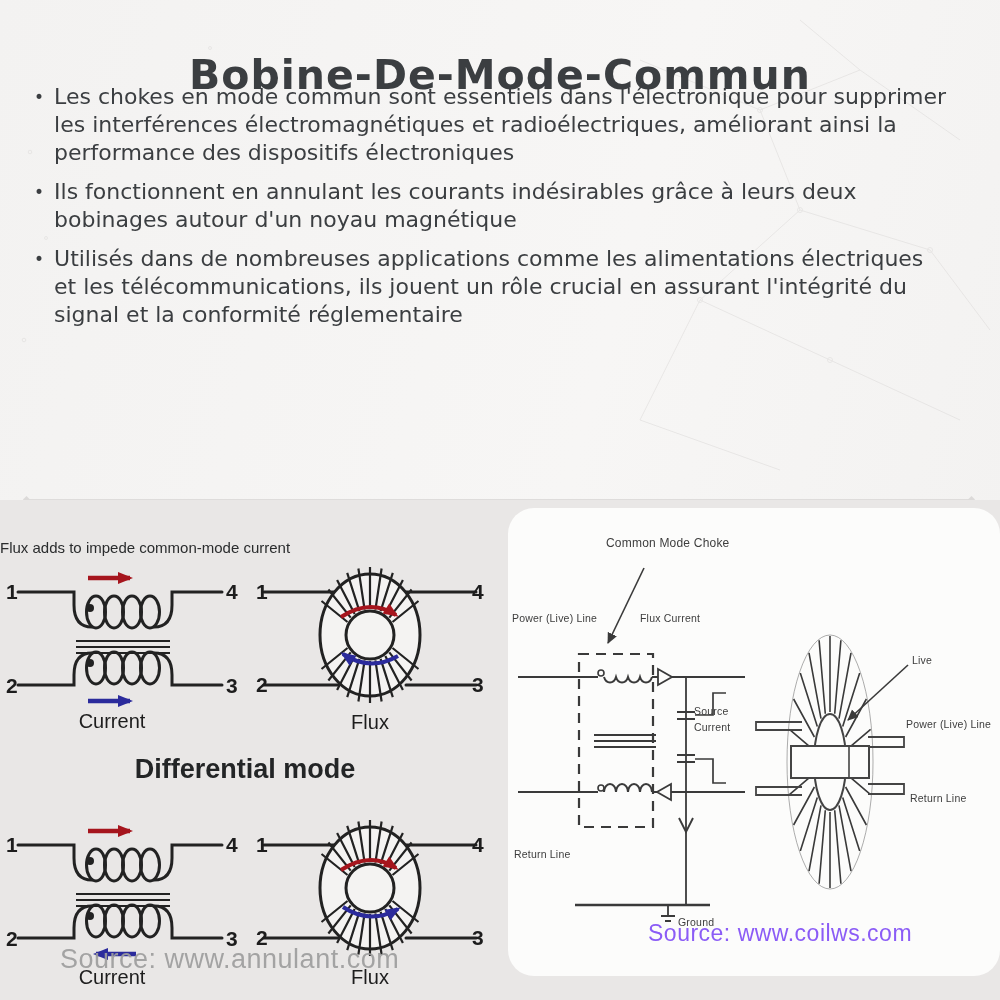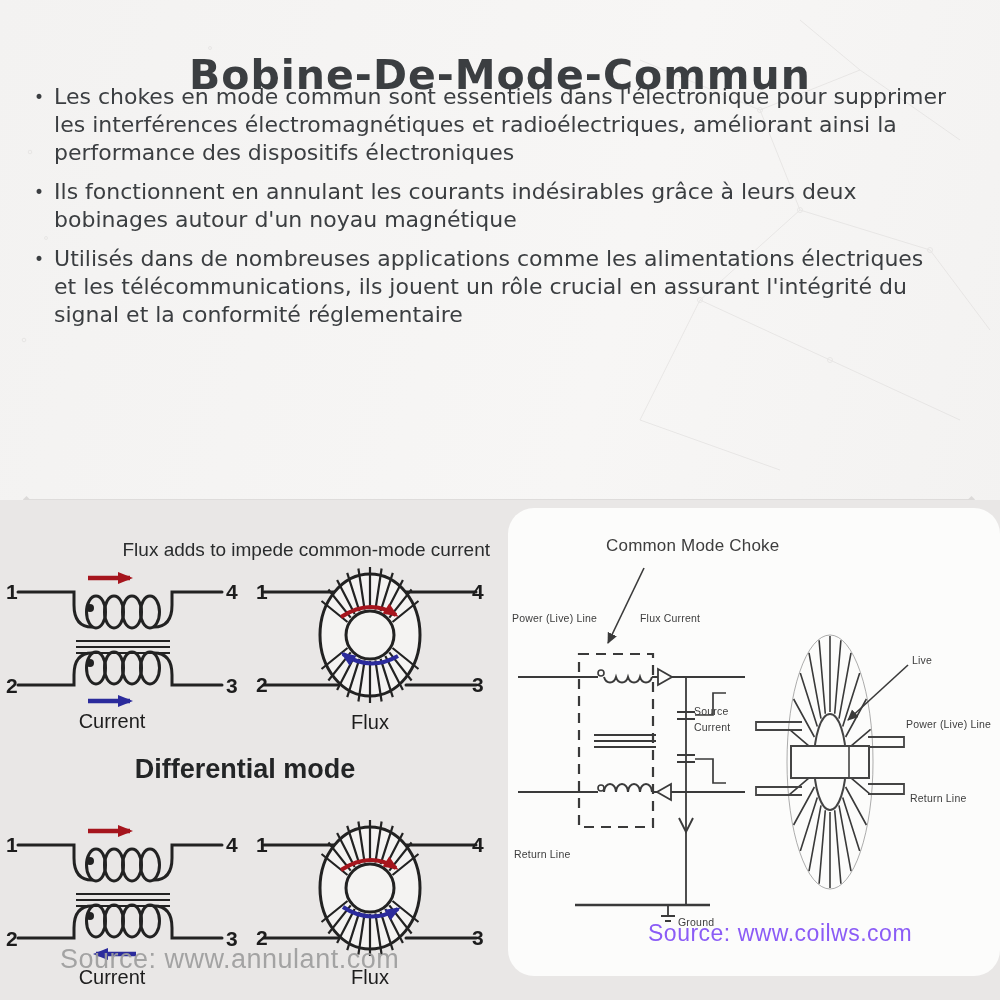--- a/index.html
+++ b/index.html
@@ -11,29 +11,29 @@
   .bullets li{display:flex;gap:10px;margin-bottom:11px;font-size:22px;line-height:28px;color:#3b3e41;}
   .dot{flex:0 0 10px;font-size:17px;line-height:28px;color:#3b3e41;}
   
   .texture{position:absolute;top:0;left:0;pointer-events:none;}
   .divider{position:absolute;top:499px;left:26px;width:946px;border-top:1px solid #dedcdb;}
   .divider .dmd{position:absolute;top:-3px;width:5px;height:5px;background:#dcdad9;transform:rotate(45deg);}
   .dmd.l{left:-2px}.dmd.r{right:-2px}
   
   .bottom-strip{position:absolute;top:500px;left:0;width:1000px;height:500px;background:#e9e7e6;}
   .dg-h1{position:absolute;left:0;width:490px;text-align:center;font-family:"Liberation Sans",sans-serif;font-weight:bold;font-size:27px;color:#232526;}
-  .dg-h2{position:absolute;left:0;width:490px;text-align:right;font-family:"Liberation Sans",sans-serif;font-size:19px;color:#2a2c2d;}
+  .dg-h2{position:absolute;left:0;width:490px;text-align:left;font-family:"Liberation Sans",sans-serif;font-size:15px;color:#2a2c2d;}
   .dsvg{position:absolute;overflow:visible;}
   .term{font-family:"Liberation Sans",sans-serif;font-weight:bold;font-size:21px;fill:#1d1d1d;}
   .dlabel{font-family:"Liberation Sans",sans-serif;font-size:20px;fill:#1d1d1d;}
   .src-left{position:absolute;top:944px;left:60px;font-size:27px;letter-spacing:.5px;color:#9e9e9e;opacity:.92;z-index:5;font-family:"Liberation Sans",sans-serif;}
   
   .rpanel{position:absolute;top:508px;left:508px;width:492px;height:468px;background:#fcfcfb;border-radius:26px;}
   .rpanel .lbl{position:absolute;font-family:"Liberation Sans",sans-serif;font-size:10.5px;letter-spacing:.2px;color:#3d3d3d;white-space:nowrap;}
-  .rpanel .lbl.big{font-size:17px;}
+  .rpanel .lbl.big{font-size:12px;}
   .rpanel .lbl.wrap{white-space:normal;width:52px;line-height:1.5;}
   .src-right{position:absolute;top:412px;left:140px;font-size:23px;letter-spacing:.5px;color:#8b5cf6;font-family:"Liberation Sans",sans-serif;}
   .wire{stroke:#222;stroke-width:3;fill:none;stroke-linecap:round;}
   .coil{stroke:#222;stroke-width:3;fill:none;}
   .scan{stroke:#3a3a3a;fill:none;}
 </style>
 </head>
 <body>
 
 <div class="page">

